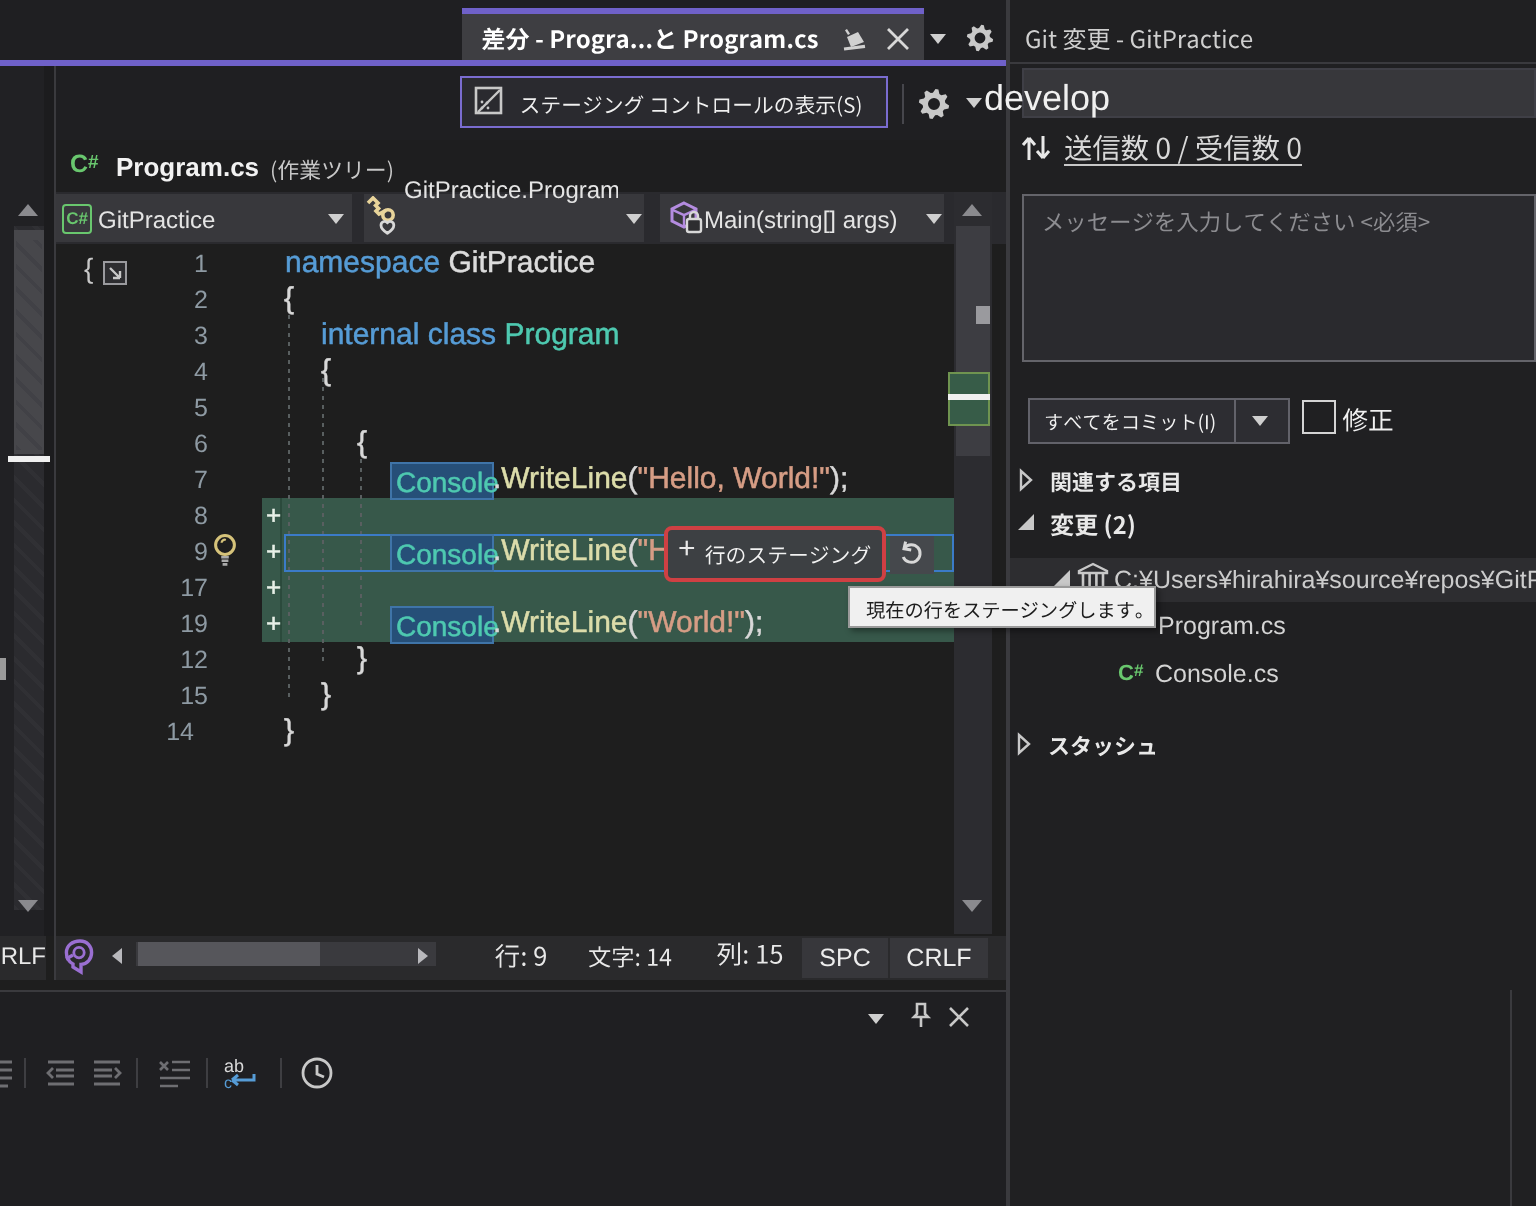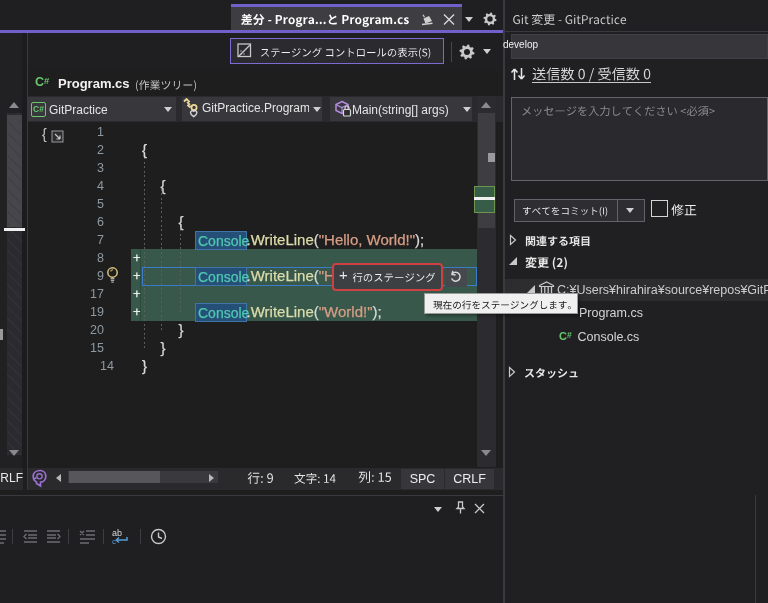--- a/index.html
+++ b/index.html
@@ -86,21 +86,21 @@
 <div class="abs" style="left:330px;top:97px;width:142px;height:24px;background:#38383c"></div>
 <div class="abs" style="left:31px;top:101.5px;width:15px;height:15px;border:1px solid #69c76e;border-radius:2px;color:#69c76e;font-size:8.5px;font-weight:bold;text-align:center;line-height:13px">C#</div>
 <div class="abs" style="left:49px;top:102.5px;font-size:12px;color:#e4e4e4">GitPractice</div>
 <div class="abs tri-d" style="left:164px;top:107px"></div>
 
 <svg class="abs" style="left:181px;top:98px" width="19" height="21" viewBox="0 0 19 21">
  <path d="M3 3.5 L5.5 1 L8 3.5 L6.8 4.7 L8.3 6.2 L7 7.5 L8.5 9 L12 7.2" fill="none" stroke="#e8d49a" stroke-width="1.8"></path>
  <circle cx="13" cy="9.5" r="2.6" fill="none" stroke="#e8d49a" stroke-width="1.8"></circle>
  <path d="M12.7 13.3 C11.5 12.2 9.5 12.8 9.5 14.6 C9.5 16.6 12.7 18.6 12.7 18.6 C12.7 18.6 15.9 16.6 15.9 14.6 C15.9 12.8 13.9 12.2 12.7 13.3Z" fill="none" stroke="#d8d8d8" stroke-width="1.4"></path>
 </svg>
-<div class="abs" style="left:202px;top:101px;width:107px;height:15px;overflow:hidden;font-size:12px;color:#e4e4e4">GitPractice.Program</div>
+<div class="abs" style="left:202px;top:88px;width:107px;height:15px;overflow:hidden;font-size:12px;color:#e4e4e4">GitPractice.Program</div>
 <div class="abs tri-d" style="left:313px;top:107px"></div>
 
 <svg class="abs" style="left:334px;top:100px" width="18" height="18" viewBox="0 0 18 18">
  <path d="M8 1.5 L14 4.5 L14 10.5 L8 13.5 L2 10.5 L2 4.5 Z" fill="none" stroke="#b48ce0" stroke-width="1.5"></path>
  <path d="M2 4.8 L8 7.6 L14 4.8 M8 7.6 L8 13.2" fill="none" stroke="#b48ce0" stroke-width="1.2"></path>
  <rect x="9.5" y="9.5" width="7" height="6.5" rx="1" fill="#2d2d30" stroke="#d8d8d8" stroke-width="1.2"></rect>
  <path d="M11 9.5 v-1.5 a2 2 0 0 1 4 0 v1.5" fill="none" stroke="#d8d8d8" stroke-width="1.2"></path>
 </svg>
 <div class="abs" style="left:352px;top:102.5px;font-size:12px;color:#e4e4e4">Main(string[] args)</div>
 <div class="abs tri-d" style="left:463px;top:107px"></div>
@@ -126,31 +126,33 @@
 <div class="ln" style="left:84px;top:141px">2</div>
 <div class="ln" style="left:84px;top:159px">3</div>
 <div class="ln" style="left:84px;top:177px">4</div>
 <div class="ln" style="left:84px;top:195px">5</div>
 <div class="ln" style="left:84px;top:213px">6</div>
 <div class="ln" style="left:84px;top:231px">7</div>
 <div class="ln" style="left:84px;top:249px">8</div>
 <div class="ln" style="left:84px;top:267px">9</div>
 <div class="ln" style="left:84px;top:285px">17</div>
 <div class="ln" style="left:84px;top:303px">19</div>
-<div class="ln" style="left:84px;top:321px">20</div>
+<div class="ln" style="left:84px;top:321px">12</div>
 <div class="ln" style="left:84px;top:339px">15</div>
-<div class="ln" style="left:94px;top:357px">14</div>
+<div class="ln" style="left:77px;top:357px">14</div>
 
 <svg class="abs" style="left:105px;top:266px" width="15" height="18" viewBox="0 0 15 18">
  <circle cx="7.5" cy="6.5" r="4.7" fill="none" stroke="#d6c37a" stroke-width="1.5"></circle>
  <path d="M5.8 5.4 C5.8 4.2 7 3.6 7.9 4" fill="none" stroke="#d6c37a" stroke-width="1.1"></path>
  <path d="M5.6 12.6 h3.8 M5.8 14.4 h3.4 M6.3 16.2 h2.4" stroke="#aaaaaa" stroke-width="1.3"></path>
 </svg>
 
+<div class="abs code" style="left:142.5px;top:123px"><span class="kw">namespace</span> <span class="pl">GitPractice</span></div>
 <div class="abs code" style="left:142px;top:141px">{</div>
+<div class="abs code" style="left:160.5px;top:159px"><span class="kw">internal</span> <span class="kw">class</span> <span class="ty">Program</span></div>
 <div class="abs code" style="left:160.5px;top:177px">{</div>
 <div class="abs code" style="left:178.5px;top:213px">{</div>
 
 <div class="abs" style="left:194.5px;top:230.5px;width:52px;height:19.5px;background:#264f78;border:1px solid #3f74a8"></div>
 <div class="abs code ty" style="left:198px;top:231.5px;font-size:14px">Console</div>
 <div class="abs code" style="left:246.5px;top:231px">.<span class="mt">WriteLine</span>(<span class="st">"Hello, World!"</span>);</div>
 
 <div class="abs" style="left:142px;top:266.5px;width:335px;height:19px;border:1px solid #3b7bc8"></div>
 <div class="abs" style="left:194.5px;top:266.5px;width:52px;height:19.5px;background:#264f78;border:1px solid #3f74a8"></div>
 <div class="abs code ty" style="left:198px;top:267.5px;font-size:14px">Console</div>
@@ -249,21 +251,21 @@
 <svg class="abs" style="left:150px;top:528px" width="17" height="17" viewBox="0 0 17 17">
  <circle cx="8.5" cy="8.5" r="7" fill="none" stroke="#c8c8c8" stroke-width="1.4"></circle>
  <path d="M8.5 4.5 L8.5 9 L12 10.5" fill="none" stroke="#c8c8c8" stroke-width="1.4"></path>
 </svg>
 
 <svg style="position:absolute;left:511.0px;top:12.2px;overflow:visible;" width="119" height="15" viewBox="0 -12.30 119.00 15.38">
       <path d="M4.8 0.2C6.0 0.2 7.0 -0.3 7.6 -0.9V-4.7H4.6V-3.7H6.5V-1.4C6.2 -1.0 5.5 -0.8 4.9 -0.8C3.0 -0.8 1.9 -2.3 1.9 -4.5C1.9 -6.8 3.1 -8.2 4.9 -8.2C5.8 -8.2 6.4 -7.8 6.8 -7.3L7.4 -8.1C6.9 -8.6 6.1 -9.2 4.8 -9.2C2.5 -9.2 0.7 -7.4 0.7 -4.5C0.7 -1.6 2.4 0.2 4.8 0.2Z M9.6 0.0H10.7V-6.7H9.6ZM10.2 -8.1C10.6 -8.1 10.9 -8.4 10.9 -8.8C10.9 -9.2 10.6 -9.5 10.2 -9.5C9.7 -9.5 9.4 -9.2 9.4 -8.8C9.4 -8.4 9.7 -8.1 10.2 -8.1Z M15.1 0.2C15.5 0.2 15.9 0.0 16.3 -0.1L16.1 -0.9C15.9 -0.8 15.6 -0.8 15.3 -0.8C14.6 -0.8 14.3 -1.2 14.3 -2.0V-5.8H16.1V-6.7H14.3V-8.6H13.4L13.2 -6.7L12.2 -6.6V-5.8H13.2V-2.1C13.2 -0.7 13.7 0.2 15.1 0.2Z M28.1 -7.2C28.9 -6.5 29.8 -5.5 30.3 -4.8L31.0 -5.3C30.6 -5.9 29.6 -7.0 28.8 -7.7ZM21.9 -7.6C21.5 -6.8 20.7 -6.0 19.8 -5.4C20.0 -5.3 20.3 -5.1 20.5 -4.9C21.4 -5.5 22.2 -6.4 22.8 -7.4ZM24.9 -10.3V-9.1H20.0V-8.2H24.0V-8.2C24.0 -7.2 23.8 -5.8 22.1 -4.7C22.3 -4.6 22.6 -4.3 22.7 -4.1C24.7 -5.3 24.9 -6.9 24.9 -8.2V-8.2H26.6V-5.5C26.6 -5.4 26.5 -5.4 26.4 -5.4C26.2 -5.4 25.7 -5.4 25.1 -5.4C25.2 -5.1 25.3 -4.8 25.3 -4.6C26.1 -4.6 26.7 -4.6 27.1 -4.7C27.4 -4.8 27.5 -5.1 27.5 -5.5V-8.2H30.8V-9.1H25.9V-10.3ZM24.1 -4.8C23.4 -3.8 22.0 -2.7 20.1 -2.0C20.3 -1.9 20.6 -1.5 20.7 -1.3C21.5 -1.7 22.2 -2.1 22.9 -2.5C23.3 -1.9 23.9 -1.4 24.6 -0.9C23.2 -0.4 21.5 0.0 19.8 0.2C20.0 0.4 20.2 0.8 20.3 1.0C22.1 0.8 23.9 0.3 25.4 -0.4C26.8 0.3 28.6 0.8 30.5 1.0C30.7 0.8 30.9 0.4 31.1 0.1C29.3 0.0 27.7 -0.3 26.4 -0.9C27.5 -1.5 28.4 -2.4 29.0 -3.5L28.4 -3.9L28.3 -3.8H24.4C24.7 -4.1 24.9 -4.3 25.0 -4.6ZM23.5 -3.0 23.6 -3.1H27.7C27.1 -2.4 26.4 -1.8 25.5 -1.3C24.7 -1.8 24.0 -2.3 23.5 -3.0Z M34.7 -2.9 33.9 -2.6C34.3 -1.9 34.8 -1.3 35.4 -0.9C34.7 -0.4 33.6 -0.1 32.1 0.2C32.3 0.4 32.6 0.8 32.7 1.0C34.3 0.7 35.4 0.2 36.3 -0.3C38.0 0.6 40.2 0.8 43.1 0.9C43.1 0.6 43.3 0.2 43.5 0.0C40.7 -0.0 38.6 -0.2 37.0 -0.9C37.6 -1.6 38.0 -2.3 38.1 -3.0H42.3V-7.8H38.3V-8.8H43.1V-9.7H32.4V-8.8H37.3V-7.8H33.5V-3.0H37.2C37.0 -2.4 36.7 -1.9 36.2 -1.4C35.6 -1.8 35.1 -2.3 34.7 -2.9ZM34.4 -5.1H37.3V-4.6C37.3 -4.3 37.3 -4.0 37.3 -3.8H34.4ZM38.2 -3.8C38.2 -4.0 38.3 -4.3 38.3 -4.6V-5.1H41.4V-3.8ZM34.4 -7.0H37.3V-5.8H34.4ZM38.3 -7.0H41.4V-5.8H38.3Z M47.2 -3.0H50.3V-3.9H47.2Z M58.4 0.2C59.6 0.2 60.6 -0.3 61.2 -0.9V-4.7H58.2V-3.7H60.2V-1.4C59.8 -1.0 59.2 -0.8 58.5 -0.8C56.6 -0.8 55.5 -2.3 55.5 -4.5C55.5 -6.8 56.7 -8.2 58.5 -8.2C59.4 -8.2 60.0 -7.8 60.5 -7.3L61.1 -8.1C60.6 -8.6 59.7 -9.2 58.5 -9.2C56.1 -9.2 54.3 -7.4 54.3 -4.5C54.3 -1.6 56.0 0.2 58.4 0.2Z M63.2 0.0H64.4V-6.7H63.2ZM63.8 -8.1C64.3 -8.1 64.6 -8.4 64.6 -8.8C64.6 -9.2 64.3 -9.5 63.8 -9.5C63.4 -9.5 63.1 -9.2 63.1 -8.8C63.1 -8.4 63.4 -8.1 63.8 -8.1Z M68.7 0.2C69.1 0.2 69.6 0.0 70.0 -0.1L69.7 -0.9C69.5 -0.8 69.2 -0.8 69.0 -0.8C68.2 -0.8 67.9 -1.2 67.9 -2.0V-5.8H69.8V-6.7H67.9V-8.6H67.0L66.9 -6.7L65.8 -6.6V-5.8H66.8V-2.1C66.8 -0.7 67.3 0.2 68.7 0.2Z M71.4 0.0H72.5V-3.6H74.0C76.0 -3.6 77.3 -4.5 77.3 -6.4C77.3 -8.3 76.0 -9.0 73.9 -9.0H71.4ZM72.5 -4.5V-8.1H73.8C75.4 -8.1 76.2 -7.7 76.2 -6.4C76.2 -5.1 75.4 -4.5 73.8 -4.5Z M79.0 0.0H80.2V-4.3C80.6 -5.4 81.3 -5.8 81.9 -5.8C82.1 -5.8 82.3 -5.8 82.5 -5.7L82.7 -6.7C82.5 -6.8 82.3 -6.9 82.0 -6.9C81.3 -6.9 80.6 -6.3 80.1 -5.5H80.1L80.0 -6.7H79.0Z M85.4 0.2C86.2 0.2 86.9 -0.3 87.6 -0.8H87.6L87.7 0.0H88.6V-4.1C88.6 -5.8 88.0 -6.9 86.3 -6.9C85.2 -6.9 84.3 -6.4 83.7 -6.0L84.1 -5.2C84.7 -5.6 85.4 -5.9 86.1 -5.9C87.2 -5.9 87.5 -5.1 87.5 -4.2C84.7 -3.9 83.4 -3.2 83.4 -1.7C83.4 -0.5 84.2 0.2 85.4 0.2ZM85.7 -0.8C85.0 -0.8 84.5 -1.0 84.5 -1.8C84.5 -2.7 85.3 -3.2 87.5 -3.5V-1.6C86.9 -1.0 86.3 -0.8 85.7 -0.8Z M93.4 0.2C94.2 0.2 94.9 -0.2 95.5 -0.7L95.1 -1.4C94.6 -1.1 94.1 -0.8 93.5 -0.8C92.2 -0.8 91.4 -1.8 91.4 -3.3C91.4 -4.9 92.3 -5.9 93.5 -5.9C94.0 -5.9 94.5 -5.7 94.8 -5.3L95.4 -6.1C94.9 -6.5 94.3 -6.9 93.5 -6.9C91.7 -6.9 90.3 -5.6 90.3 -3.3C90.3 -1.1 91.6 0.2 93.4 0.2Z M99.1 0.2C99.5 0.2 100.0 0.0 100.4 -0.1L100.1 -0.9C99.9 -0.8 99.6 -0.8 99.4 -0.8C98.6 -0.8 98.3 -1.2 98.3 -2.0V-5.8H100.2V-6.7H98.3V-8.6H97.4L97.3 -6.7L96.2 -6.6V-5.8H97.2V-2.1C97.2 -0.7 97.7 0.2 99.1 0.2Z M101.7 0.0H102.8V-6.7H101.7ZM102.2 -8.1C102.7 -8.1 103.0 -8.4 103.0 -8.8C103.0 -9.2 102.7 -9.5 102.2 -9.5C101.8 -9.5 101.5 -9.2 101.5 -8.8C101.5 -8.4 101.8 -8.1 102.2 -8.1Z M107.7 0.2C108.5 0.2 109.2 -0.2 109.8 -0.7L109.3 -1.4C108.9 -1.1 108.4 -0.8 107.8 -0.8C106.5 -0.8 105.7 -1.8 105.7 -3.3C105.7 -4.9 106.6 -5.9 107.8 -5.9C108.3 -5.9 108.8 -5.7 109.1 -5.3L109.7 -6.1C109.2 -6.5 108.6 -6.9 107.8 -6.9C106.0 -6.9 104.6 -5.6 104.6 -3.3C104.6 -1.1 105.9 0.2 107.7 0.2Z M114.0 0.2C114.9 0.2 115.6 -0.1 116.2 -0.5L115.8 -1.3C115.3 -0.9 114.8 -0.7 114.1 -0.7C112.9 -0.7 112.0 -1.6 111.9 -3.1H116.4C116.5 -3.2 116.5 -3.5 116.5 -3.7C116.5 -5.6 115.5 -6.9 113.8 -6.9C112.3 -6.9 110.8 -5.5 110.8 -3.3C110.8 -1.1 112.2 0.2 114.0 0.2ZM111.9 -3.9C112.1 -5.2 112.9 -6.0 113.8 -6.0C114.9 -6.0 115.5 -5.2 115.5 -3.9Z" fill="#cfcfcf"></path>
     </svg>
 <div class="abs" style="left:505px;top:31px;width:263px;height:1px;background:#3a3a3e"></div>
 <div class="abs" style="left:511px;top:34px;width:257px;height:25px;background:#37373b;border:1px solid #3f3f46"></div>
-<div class="abs" style="left:503px;top:39px;font-size:10px;color:#f0f0f0">develop</div>
+<div class="abs" style="left:492px;top:39px;font-size:18px;color:#f0f0f0">develop</div>
 <svg class="abs" style="left:510px;top:66px" width="16" height="16" viewBox="0 0 16 16">
  <path d="M4.5 14 L4.5 3 M4.5 3 L1.5 6.5 M4.5 3 L7.5 6.5" stroke="#e8e8e8" stroke-width="1.5" fill="none"></path>
  <path d="M11.5 2 L11.5 13 M11.5 13 L8.5 9.5 M11.5 13 L14.5 9.5" stroke="#e8e8e8" stroke-width="1.5" fill="none"></path>
 </svg>
 <svg style="position:absolute;left:531.7px;top:65.3px;overflow:visible;" width="121" height="18" viewBox="0 -14.17 121.00 17.71">
       <path d="M0.9 -10.9C1.8 -10.3 2.8 -9.3 3.3 -8.6L4.1 -9.4C3.6 -10.0 2.6 -11.0 1.6 -11.6ZM5.5 -11.5C6.1 -10.8 6.6 -9.8 6.8 -9.2H5.0V-8.2H8.3V-6.7L8.3 -6.3H4.5V-5.3H8.2C7.9 -4.1 7.1 -2.7 4.6 -1.7C4.9 -1.5 5.2 -1.2 5.3 -0.9C7.6 -2.0 8.6 -3.3 9.1 -4.5C9.7 -2.7 11.0 -1.5 12.8 -0.9C13.0 -1.2 13.2 -1.6 13.5 -1.8C11.6 -2.3 10.4 -3.5 9.8 -5.3H13.4V-6.3H9.4L9.4 -6.6V-8.2H13.0V-9.2H6.9L7.7 -9.6C7.5 -10.2 7.0 -11.2 6.4 -11.9ZM11.2 -11.9C10.9 -11.2 10.3 -10.2 9.8 -9.5L10.7 -9.2C11.2 -9.8 11.8 -10.7 12.3 -11.5ZM3.7 -6.3H0.7V-5.3H2.7V-1.7C2.0 -1.1 1.1 -0.5 0.5 -0.1L1.1 1.0C1.8 0.4 2.6 -0.2 3.2 -0.8C4.1 0.3 5.4 0.8 7.3 0.9C8.8 0.9 11.8 0.9 13.3 0.8C13.4 0.5 13.5 -0.0 13.7 -0.3C12.0 -0.1 8.8 -0.1 7.3 -0.2C5.6 -0.2 4.4 -0.7 3.7 -1.8Z M19.9 -11.2V-10.4H26.5V-11.2ZM19.7 -7.3V-6.4H26.7V-7.3ZM19.7 -5.3V-4.4H26.7V-5.3ZM18.6 -9.3V-8.4H27.8V-9.3ZM19.6 -3.4V1.1H20.6V0.5H25.8V1.1H26.8V-3.4ZM20.6 -0.4V-2.5H25.8V-0.4ZM18.1 -11.9C17.3 -9.7 15.9 -7.6 14.5 -6.2C14.6 -6.0 14.9 -5.4 15.0 -5.2C15.6 -5.7 16.1 -6.4 16.6 -7.1V1.1H17.6V-8.6C18.2 -9.6 18.7 -10.6 19.1 -11.5Z M34.5 -11.6C34.3 -11.1 33.8 -10.2 33.5 -9.7L34.2 -9.4C34.6 -9.9 35.0 -10.6 35.5 -11.2ZM29.5 -11.2C29.9 -10.6 30.3 -9.9 30.4 -9.4L31.2 -9.7C31.1 -10.2 30.7 -11.0 30.3 -11.6ZM37.3 -11.9C36.9 -9.4 36.1 -7.0 34.9 -5.5C35.2 -5.3 35.6 -5.0 35.8 -4.8C36.2 -5.3 36.5 -5.9 36.8 -6.6C37.1 -5.1 37.6 -3.8 38.1 -2.6C37.4 -1.5 36.5 -0.7 35.2 -0.0C34.8 -0.4 34.2 -0.7 33.6 -1.1C34.1 -1.7 34.4 -2.5 34.6 -3.5H35.9V-4.3H32.1L32.5 -5.3L32.3 -5.4H32.9V-7.5C33.6 -7.0 34.5 -6.3 34.8 -6.0L35.4 -6.7C35.1 -7.0 33.5 -8.0 32.9 -8.4V-8.4H35.8V-9.3H32.9V-11.9H31.9V-9.3H29.0V-8.4H31.6C30.9 -7.5 29.8 -6.6 28.8 -6.2C29.0 -6.0 29.3 -5.6 29.4 -5.4C30.3 -5.8 31.2 -6.6 31.9 -7.5V-5.5L31.5 -5.6L30.9 -4.3H28.9V-3.5H30.5C30.1 -2.7 29.7 -2.0 29.4 -1.4L30.4 -1.1L30.6 -1.5C31.0 -1.3 31.5 -1.1 32.0 -0.9C31.2 -0.3 30.2 0.0 28.9 0.2C29.1 0.5 29.3 0.9 29.4 1.1C30.9 0.8 32.1 0.3 32.9 -0.4C33.6 0.0 34.1 0.4 34.6 0.8L34.9 0.4C35.1 0.7 35.3 1.0 35.4 1.2C36.8 0.5 37.8 -0.5 38.7 -1.6C39.4 -0.4 40.2 0.5 41.3 1.1C41.5 0.8 41.8 0.4 42.1 0.2C40.9 -0.4 40.0 -1.4 39.3 -2.6C40.2 -4.1 40.7 -6.0 41.1 -8.3H41.9V-9.3H37.8C38.0 -10.1 38.2 -10.9 38.3 -11.8ZM31.6 -3.5H33.6C33.4 -2.7 33.1 -2.1 32.7 -1.5C32.1 -1.8 31.6 -2.1 31.0 -2.3ZM37.5 -8.3H40.0C39.7 -6.5 39.3 -5.0 38.7 -3.8C38.2 -5.1 37.7 -6.6 37.5 -8.3Z M49.6 0.2C51.6 0.2 52.9 -1.6 52.9 -5.2C52.9 -8.8 51.6 -10.6 49.6 -10.6C47.6 -10.6 46.4 -8.8 46.4 -5.2C46.4 -1.6 47.6 0.2 49.6 0.2ZM49.6 -0.9C48.4 -0.9 47.6 -2.2 47.6 -5.2C47.6 -8.3 48.4 -9.6 49.6 -9.6C50.8 -9.6 51.6 -8.3 51.6 -5.2C51.6 -2.2 50.8 -0.9 49.6 -0.9Z M56.9 2.5H57.8L62.1 -11.3H61.1Z M77.1 -12.0C74.6 -11.4 70.3 -11.1 66.6 -10.9C66.7 -10.7 66.8 -10.3 66.9 -10.0C70.6 -10.1 75.0 -10.5 77.8 -11.1ZM71.6 -10.0C71.9 -9.3 72.2 -8.4 72.3 -7.9L73.3 -8.1C73.2 -8.7 72.9 -9.6 72.5 -10.2ZM76.4 -10.2C76.1 -9.5 75.6 -8.5 75.1 -7.8H68.9L69.7 -8.1C69.6 -8.6 69.1 -9.4 68.7 -10.0L67.8 -9.7C68.2 -9.1 68.6 -8.3 68.7 -7.8H66.5V-4.9H67.5V-6.9H77.6V-4.9H78.6V-7.8H76.2C76.6 -8.4 77.1 -9.2 77.5 -9.9ZM75.3 -4.3C74.6 -3.3 73.7 -2.5 72.6 -1.8C71.4 -2.5 70.5 -3.3 69.8 -4.3ZM68.2 -5.3V-4.3H68.8L68.7 -4.2C69.4 -3.1 70.4 -2.1 71.5 -1.3C70.0 -0.6 68.1 -0.1 66.2 0.1C66.4 0.4 66.7 0.8 66.8 1.1C68.9 0.8 70.9 0.2 72.6 -0.7C74.2 0.2 76.1 0.8 78.2 1.1C78.4 0.8 78.7 0.3 78.9 0.1C76.9 -0.1 75.1 -0.6 73.6 -1.3C75.0 -2.2 76.1 -3.3 76.9 -4.9L76.2 -5.3L76.0 -5.3Z M85.4 -11.2V-10.4H91.9V-11.2ZM85.2 -7.3V-6.4H92.2V-7.3ZM85.2 -5.3V-4.4H92.1V-5.3ZM84.0 -9.3V-8.4H93.3V-9.3ZM85.0 -3.4V1.1H86.1V0.5H91.2V1.1H92.3V-3.4ZM86.1 -0.4V-2.5H91.2V-0.4ZM83.5 -11.9C82.7 -9.7 81.3 -7.6 79.9 -6.2C80.1 -6.0 80.4 -5.4 80.5 -5.2C81.0 -5.7 81.6 -6.4 82.1 -7.1V1.1H83.1V-8.6C83.6 -9.6 84.1 -10.6 84.5 -11.5Z M100.0 -11.6C99.7 -11.1 99.3 -10.2 98.9 -9.7L99.6 -9.4C100.0 -9.9 100.5 -10.6 100.9 -11.2ZM95.0 -11.2C95.4 -10.6 95.7 -9.9 95.8 -9.4L96.7 -9.7C96.6 -10.2 96.2 -11.0 95.8 -11.6ZM102.7 -11.9C102.3 -9.4 101.6 -7.0 100.4 -5.5C100.6 -5.3 101.1 -5.0 101.2 -4.8C101.6 -5.3 102.0 -5.9 102.3 -6.6C102.6 -5.1 103.0 -3.8 103.6 -2.6C102.8 -1.5 101.9 -0.7 100.7 -0.0C100.2 -0.4 99.7 -0.7 99.0 -1.1C99.5 -1.7 99.9 -2.5 100.1 -3.5H101.3V-4.3H97.5L98.0 -5.3L97.7 -5.4H98.4V-7.5C99.0 -7.0 99.9 -6.3 100.3 -6.0L100.9 -6.7C100.5 -7.0 99.0 -8.0 98.4 -8.4V-8.4H101.3V-9.3H98.4V-11.9H97.4V-9.3H94.4V-8.4H97.1C96.4 -7.5 95.3 -6.6 94.3 -6.2C94.5 -6.0 94.7 -5.6 94.9 -5.4C95.7 -5.8 96.7 -6.6 97.4 -7.5V-5.5L97.0 -5.6L96.4 -4.3H94.3V-3.5H96.0C95.6 -2.7 95.2 -2.0 94.9 -1.4L95.8 -1.1L96.0 -1.5C96.5 -1.3 97.0 -1.1 97.4 -0.9C96.7 -0.3 95.7 0.0 94.4 0.2C94.6 0.5 94.8 0.9 94.9 1.1C96.4 0.8 97.5 0.3 98.4 -0.4C99.0 0.0 99.6 0.4 100.0 0.8L100.4 0.4C100.5 0.7 100.7 1.0 100.8 1.2C102.2 0.5 103.3 -0.5 104.1 -1.6C104.8 -0.4 105.7 0.5 106.8 1.1C106.9 0.8 107.3 0.4 107.5 0.2C106.4 -0.4 105.5 -1.4 104.8 -2.6C105.6 -4.1 106.2 -6.0 106.5 -8.3H107.4V-9.3H103.2C103.4 -10.1 103.6 -10.9 103.8 -11.8ZM97.1 -3.5H99.0C98.9 -2.7 98.6 -2.1 98.1 -1.5C97.6 -1.8 97.0 -2.1 96.4 -2.3ZM102.9 -8.3H105.4C105.2 -6.5 104.8 -5.0 104.2 -3.8C103.6 -5.1 103.2 -6.6 102.9 -8.3Z M115.1 0.2C117.0 0.2 118.3 -1.6 118.3 -5.2C118.3 -8.8 117.0 -10.6 115.1 -10.6C113.1 -10.6 111.8 -8.8 111.8 -5.2C111.8 -1.6 113.1 0.2 115.1 0.2ZM115.1 -0.9C113.9 -0.9 113.1 -2.2 113.1 -5.2C113.1 -8.3 113.9 -9.6 115.1 -9.6C116.3 -9.6 117.1 -8.3 117.1 -5.2C117.1 -2.2 116.3 -0.9 115.1 -0.9Z" fill="#d8d8d8"></path>
     </svg>
 <div class="abs" style="left:531.5px;top:81.5px;width:119px;height:1px;background:#c8c8c8"></div>
 
 <div class="abs" style="left:511px;top:97px;width:257px;height:84px;background:#2a2a2e;border:1px solid #64646a"></div>

